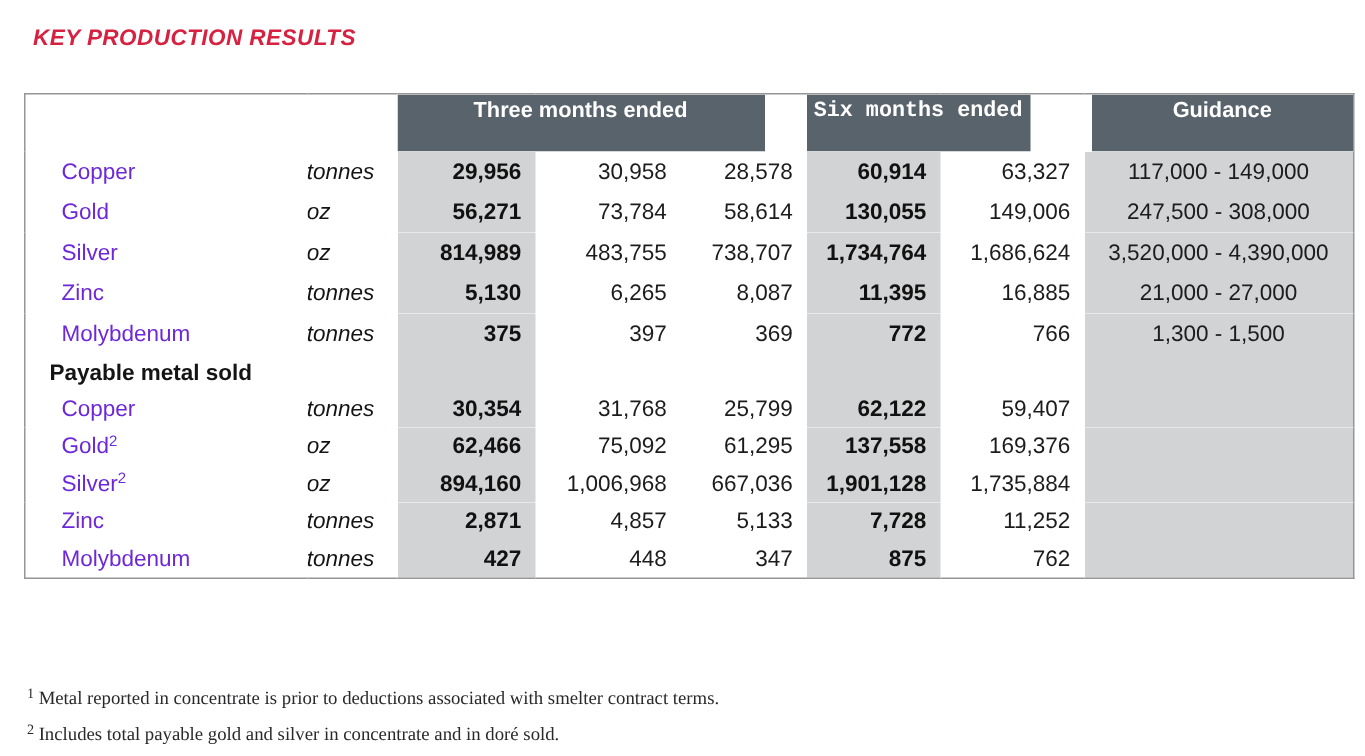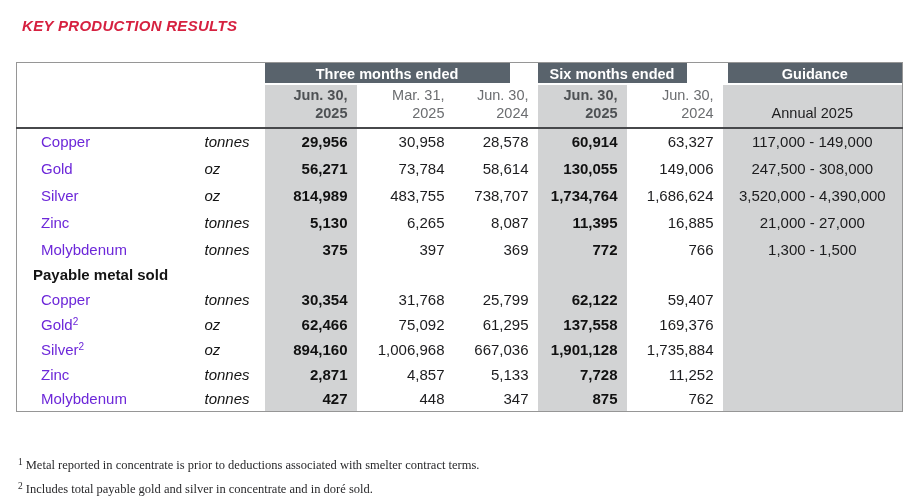--- a/index.html
+++ b/index.html
@@ -19,24 +19,24 @@
   table {
     border-collapse: collapse; table-layout: fixed; width: 886px;
     border: 1px solid #969696;
   }
   td { padding: 0; font-size: 15px; vertical-align: middle; overflow: hidden; }
   .shade { background: #d2d3d4; }
   
   .band-row td { height: 22px; vertical-align: top; }
   .band {
     background: #59636c; color: #ffffff; font-weight: bold;
-    font-size: 14.5px; text-align: center; height: 20px; line-height: 22px;
+    font-size: 14.5px; text-align: center; height: 38px; line-height: 22px;
   }
   .band-tm { margin-right: 28px; }
-  .band-sm { margin-right: 36px; }
+  .band-sm { margin-right: 36px; font-family: Liberation Mono, monospace; }
   .band-gd { margin-left: 5px; }
   
   .subhead-row td {
     height: 43px; border-bottom: 2px solid #47484b;
     vertical-align: bottom; padding-bottom: 4px;
   }
   .subhead {
     font-size: 14.5px; color: #6b6d70; text-align: right;
     padding-right: 9px; white-space: pre-line; line-height: 1.22;
   }
@@ -91,34 +91,20 @@
             <div class="band band-tm">Three months ended</div>
           </td>
     <td colspan="2">
             <div class="band band-sm">Six months ended</div>
           </td>
     <td>
             <div class="band band-gd">Guidance</div>
           </td>
   </tr>
 
-  <tr class="subhead-row">
-    <td colspan="2"></td>
-    <td class="subhead strong shade">Jun. 30,
-2025</td>
-    <td class="subhead">Mar. 31,
-2025</td>
-    <td class="subhead">Jun. 30,
-2024</td>
-    <td class="subhead strong shade">Jun. 30,
-2025</td>
-    <td class="subhead">Jun. 30,
-2024</td>
-    <td class="subhead center shade">Annual 2025</td>
-  </tr>
 
 
   <tr class="dr1">
     <td class="metal"><span>Copper</span><span class="sup"></span></td>
     <td class="unit">tonnes</td>
     <td class="num bold shade">29,956</td>
     <td class="num">30,958</td>
     <td class="num">28,578</td>
     <td class="num bold shade">60,914</td>
     <td class="num">63,327</td>

